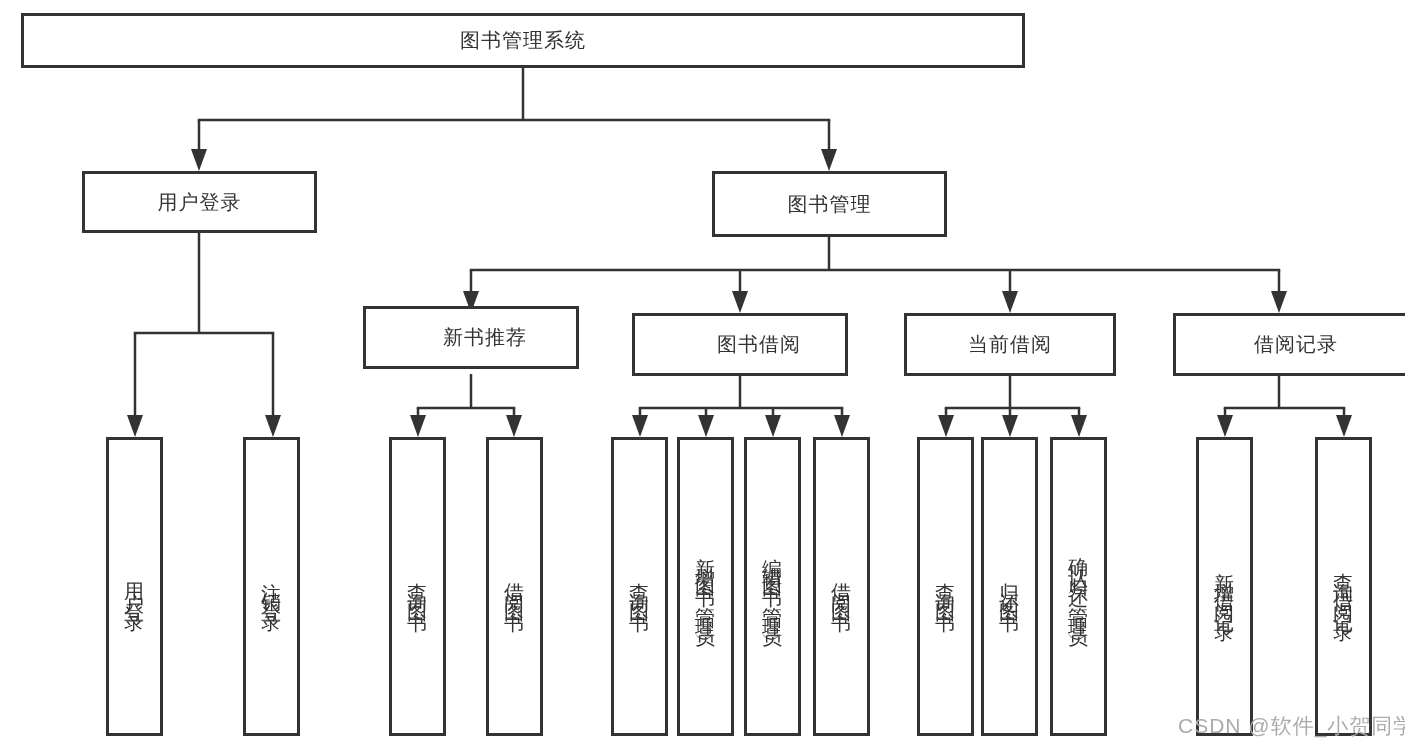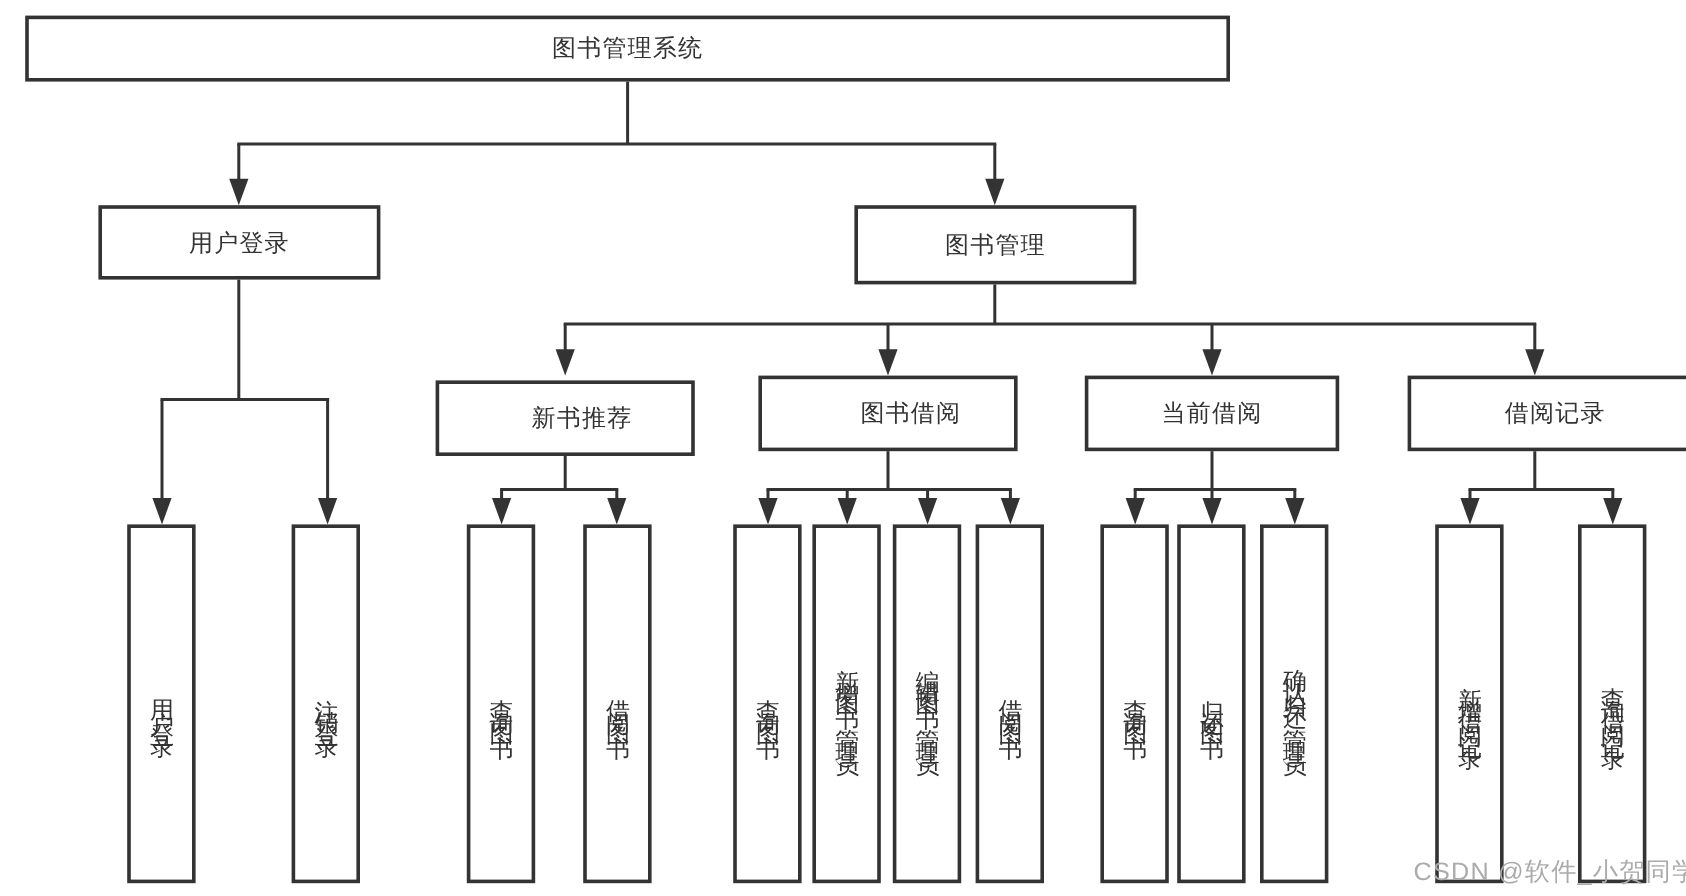--- a/index.html
+++ b/index.html
@@ -100,21 +100,21 @@
     <span class="hlabel">图书管理系统</span>
   </div>
 
   <div class="node" style="left:82px;top:171px;width:235px;height:62px;">
     <span class="hlabel">用户登录</span>
   </div>
   <div class="node" style="left:712px;top:171px;width:235px;height:66px;">
     <span class="hlabel">图书管理</span>
   </div>
 
-  <div class="node" style="left:363px;top:317px;width:216px;height:63px;padding-left:28px;">
+  <div class="node" style="left:363px;top:306px;width:216px;height:63px;padding-left:28px;">
     <span class="hlabel">新书推荐</span>
   </div>
   <div class="node" style="left:632px;top:313px;width:216px;height:63px;padding-left:38px;">
     <span class="hlabel">图书借阅</span>
   </div>
   <div class="node" style="left:904px;top:313px;width:212px;height:63px;justify-content:center;">
     <span class="hlabel">当前借阅</span>
   </div>
   <div class="node" style="left:1173px;top:313px;width:246px;height:63px;">
     <span class="hlabel">借阅记录</span>

